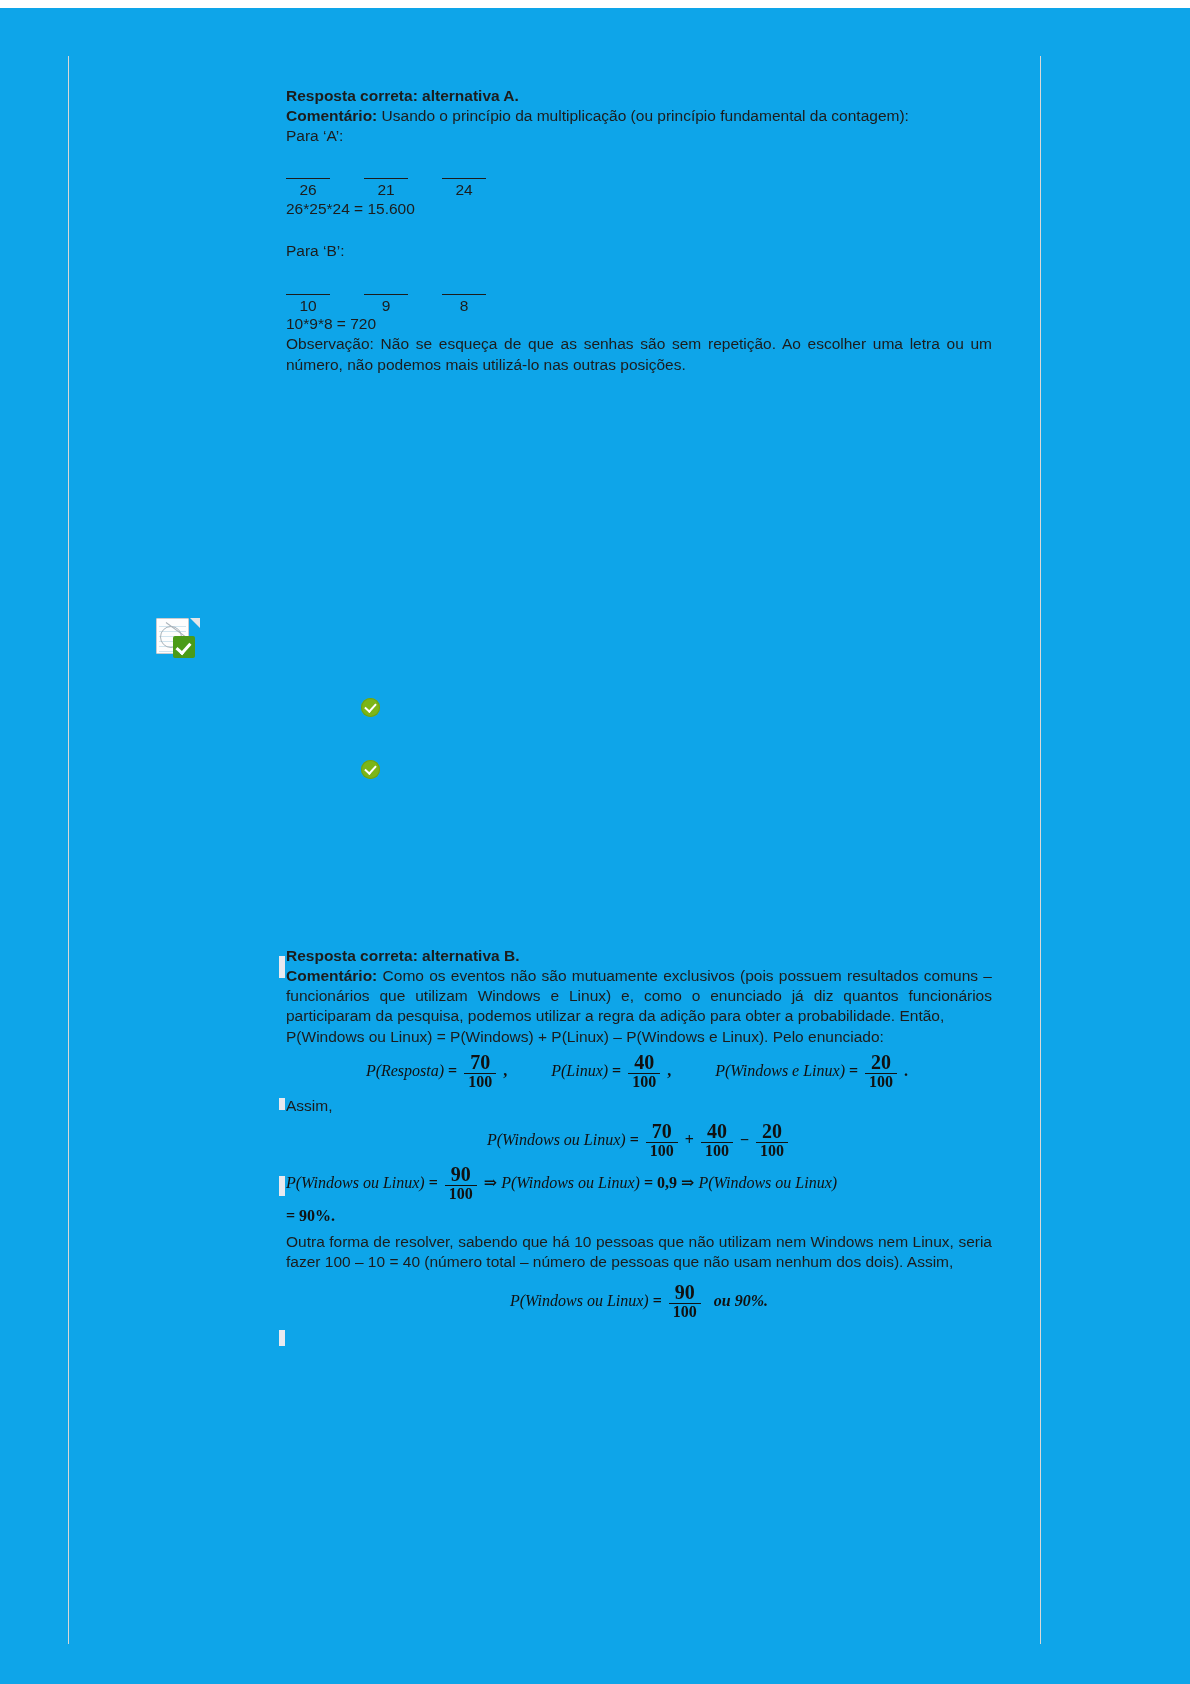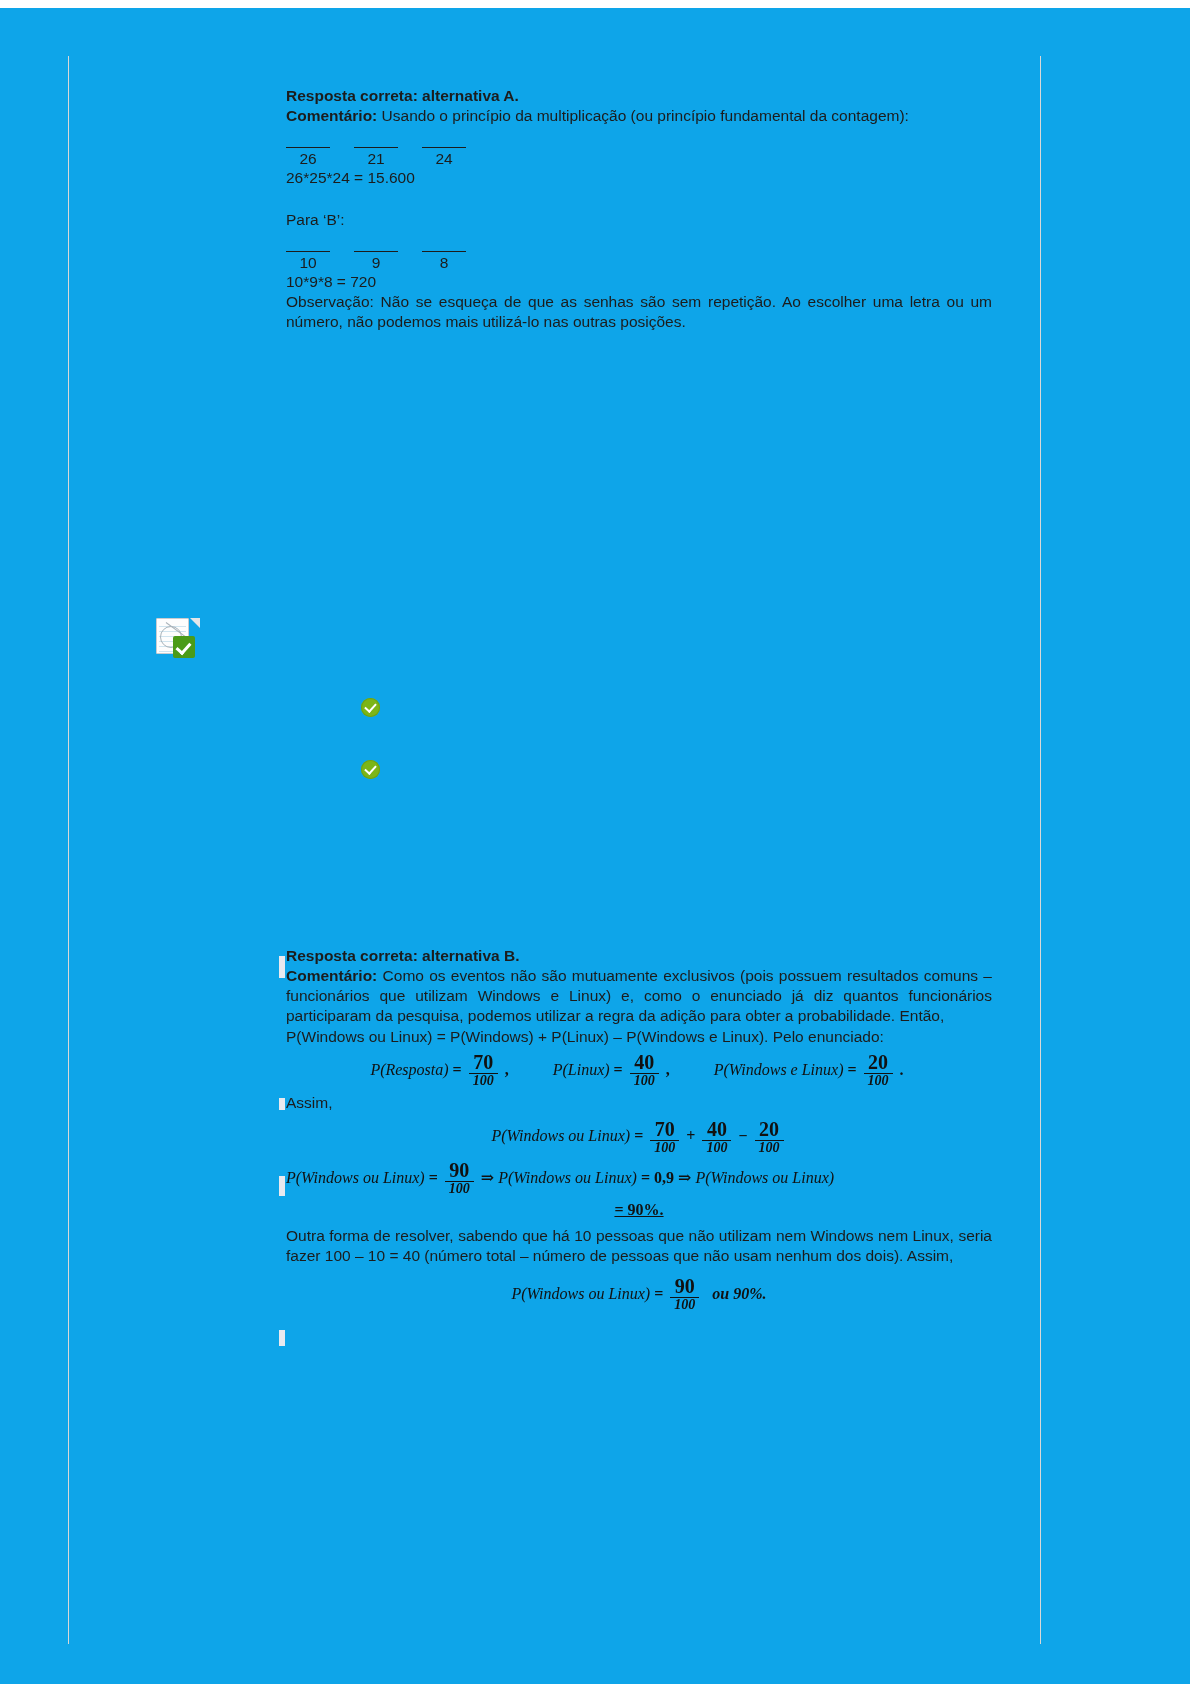--- a/index.html
+++ b/index.html
@@ -48,23 +48,23 @@
   .block-a { top: 78px; }
   .block-b { top: 938px; }
 
   .lead { font-weight: bold; }
   p { margin: 0; }
   .just { text-align: justify; text-justify: inter-word; }
   .just-last { text-align: justify; }
 
   
   .slots {
-    margin-top: 21px;
+    margin-top: 32px;
     display: flex;
-    gap: 24px;
+    gap: 34px;
     align-items: flex-start;
   }
   .slot {
     width: 44px;
     text-align: center;
   }
   .slot .bar {
     height: 0;
     border-top: 1.6px solid #1c1c1c;
     margin-bottom: 2px;
@@ -96,24 +96,23 @@
     flex-direction: column;
     align-items: center;
     vertical-align: middle;
     margin: 0 3px;
     font-style: normal;
     font-weight: bold;
     line-height: 1.05;
   }
   .frac .num { font-size: 20px; padding: 0 4px; }
   .frac .den {
-    font-size: 14px;
+    font-size: 16px;
     padding: 0 4px;
     border-top: 1.3px solid #111;
-    font-style: italic;
   }
   .op { font-style: normal; font-weight: bold; margin: 0 4px; }
   .gap { display: inline-block; width: 40px; }
   .gap-sm { display: inline-block; width: 10px; }
   .bold-it { font-weight: bold; }
 
   
   .icon-doc {
     position: absolute;
     left: 154px;
@@ -210,20 +209,21 @@
 
   <div class="rule-left"></div>
   <div class="rule-right"></div>
 
   <div class="content block-a">
 
     <p class="lead">Resposta correta: alternativa A.</p>
 
     <p class="just"><span class="lead">Comentário:</span><span> Usando o princípio da multiplicação (ou princípio fundamental da contagem):</span></p>
 
+    <p>Para ‘A’:</p>
 
     <div class="slots">
       <div class="slot">
         <div class="bar"></div>
         <div class="val">26</div>
       </div>
       <div class="slot">
         <div class="bar"></div>
         <div class="val">21</div>
       </div>
@@ -345,21 +345,21 @@
         <span class="den">100</span>
       </span>
       <span class="op">⇒</span>
       <span>P(Windows ou Linux)</span>
       <span class="op">=</span>
       <span class="bold-it up">0,9</span>
       <span class="op">⇒</span>
       <span>P(Windows ou Linux)</span>
     </div>
 
-    <div class="mathrow math" style="justify-content:center; margin-top:-2px;text-decoration:underline;">
+    <div class="mathrow math" style="justify-content:flex-start; margin-top:-2px;">
       <span class="bold-it up">= 90%.</span>
     </div>
 
     <p class="just-last">Outra forma de resolver, sabendo que há 10 pessoas que não utilizam nem Windows nem Linux, seria fazer 100 – 10 = 40 (número total – número de pessoas que não usam nenhum dos dois). Assim,</p>
 
     <div class="mathrow math" style="margin-top:10px;">
       <span>P(Windows ou Linux)</span>
       <span class="op">=</span>
       <span class="frac">
         <span class="num">90</span>

